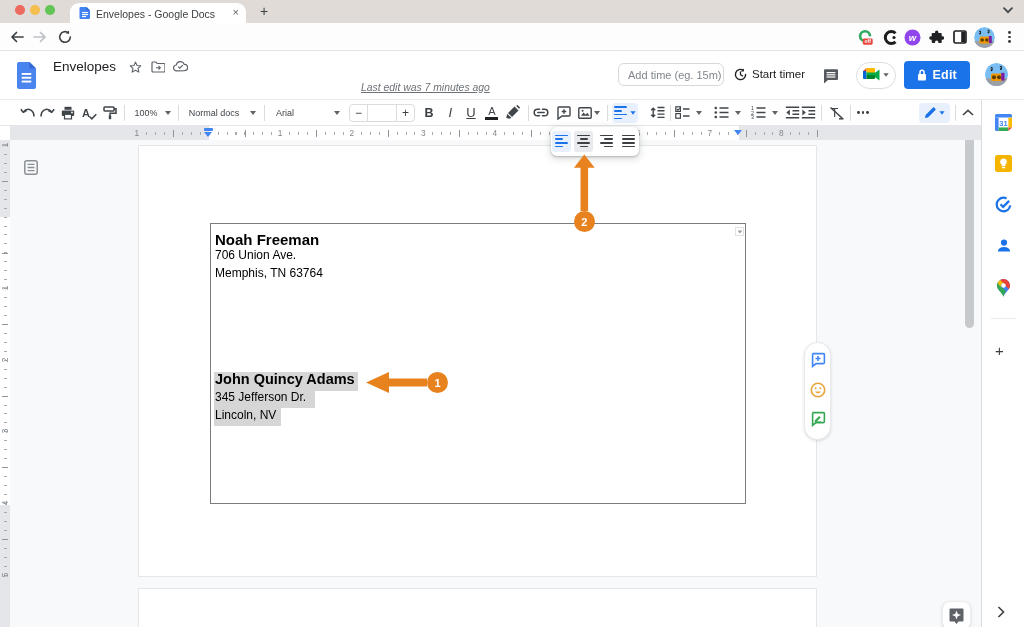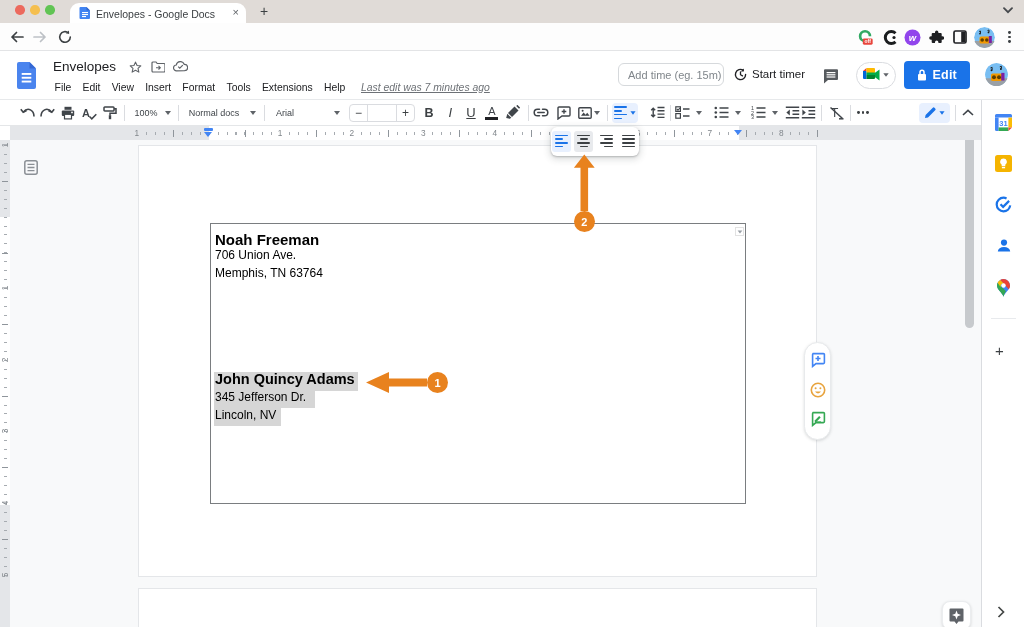--- a/index.html
+++ b/index.html
@@ -211,30 +211,20 @@
       <path d="M7 1.2l1.7 3.7 4 .4-3 2.7.9 4-3.6-2.1-3.6 2.1.9-4-3-2.7 4-.4z" stroke="#5f6368" stroke-width="1.2" fill="none" stroke-linejoin="round"></path>
     </svg>
   <svg class="tico" style="left:150.5px" width="14" height="12" viewBox="0 0 14 12">
       <path d="M1 2a1 1 0 0 1 1-1h3l1.2 1.5H13a1 1 0 0 1 1 .9V10a1 1 0 0 1-1 1H2a1 1 0 0 1-1-1z" stroke="#5f6368" stroke-width="1.2" fill="none"></path>
       <path d="M5 6.7h4M7.5 4.9l1.8 1.8-1.8 1.8" stroke="#5f6368" stroke-width="1.1" fill="none"></path>
     </svg>
   <svg class="tico" style="left:173px" width="15" height="11" viewBox="0 0 15 11">
       <path d="M3.6 9.8a2.9 2.9 0 0 1-.3-5.8 4.1 4.1 0 0 1 7.9-.7 2.9 2.9 0 0 1 .4 6.4z" stroke="#5f6368" stroke-width="1.2" fill="none"></path>
       <path d="M5.2 5.6l1.6 1.6 3-3" stroke="#5f6368" stroke-width="1.2" fill="none"></path>
     </svg>
-  <div id="menubar">
-    <span>File</span>
-    <span>Edit</span>
-    <span>View</span>
-    <span>Insert</span>
-    <span>Format</span>
-    <span>Tools</span>
-    <span>Extensions</span>
-    <span>Help</span>
-  </div>
   <span id="lastedit">Last edit was 7 minutes ago</span>
   <input id="addtime" placeholder="Add time (eg. 15m)" style="">
   <svg style="position:absolute;left:734px;top:17px" width="13" height="13" viewBox="0 0 13 13">
       <path d="M11.6 6.5a5.1 5.1 0 1 1-2.4-4.3" stroke="#202124" stroke-width="1.4" fill="none" stroke-linecap="round"></path>
       <path d="M9.8 0.6v3h-3z" fill="#202124"></path>
       <path d="M6.5 3.8v2.9l2 1.2" stroke="#202124" stroke-width="1.3" fill="none" stroke-linecap="round"></path>
     </svg>
   <span id="starttimer">Start timer</span>
   <svg style="position:absolute;left:822.5px;top:17px" width="16" height="17" viewBox="0 0 16 17">
       <path d="M2 1.2h12a1 1 0 0 1 1 1V11a1 1 0 0 1-1 1H5l-4 3.6V2.2a1 1 0 0 1 1-1z" fill="#565a5e"></path>

